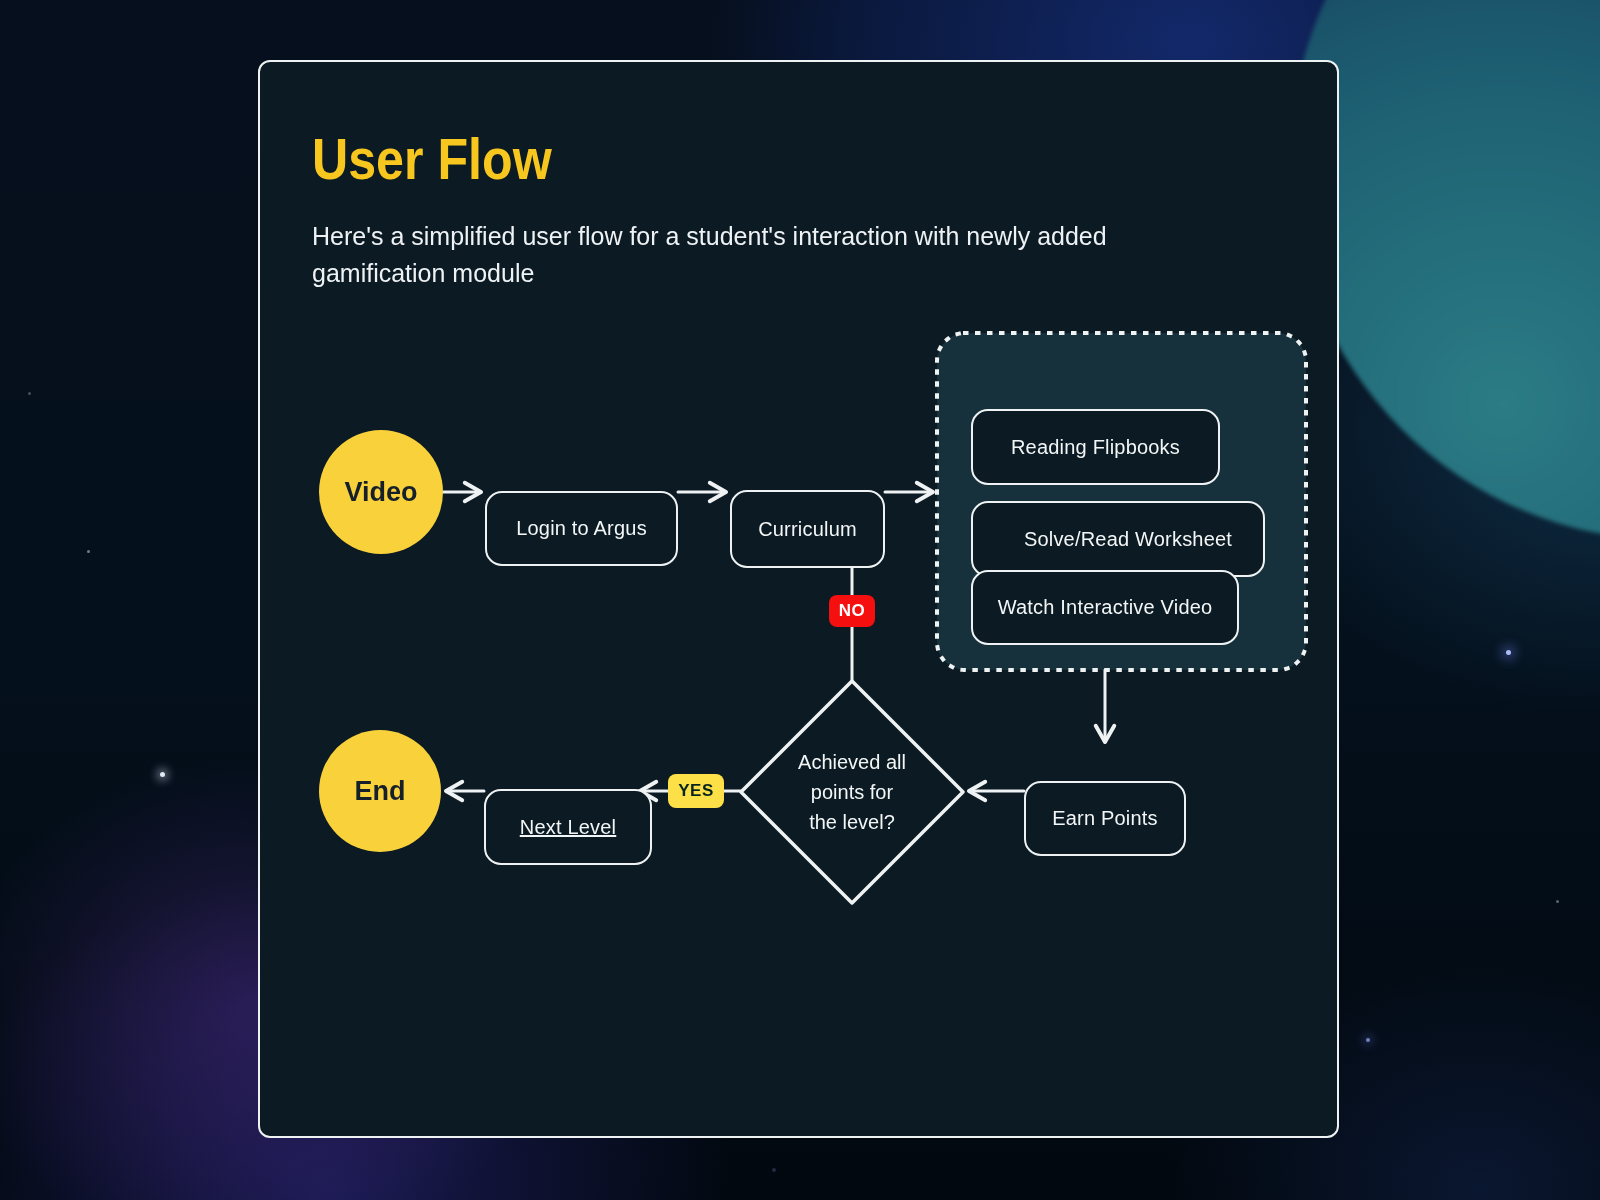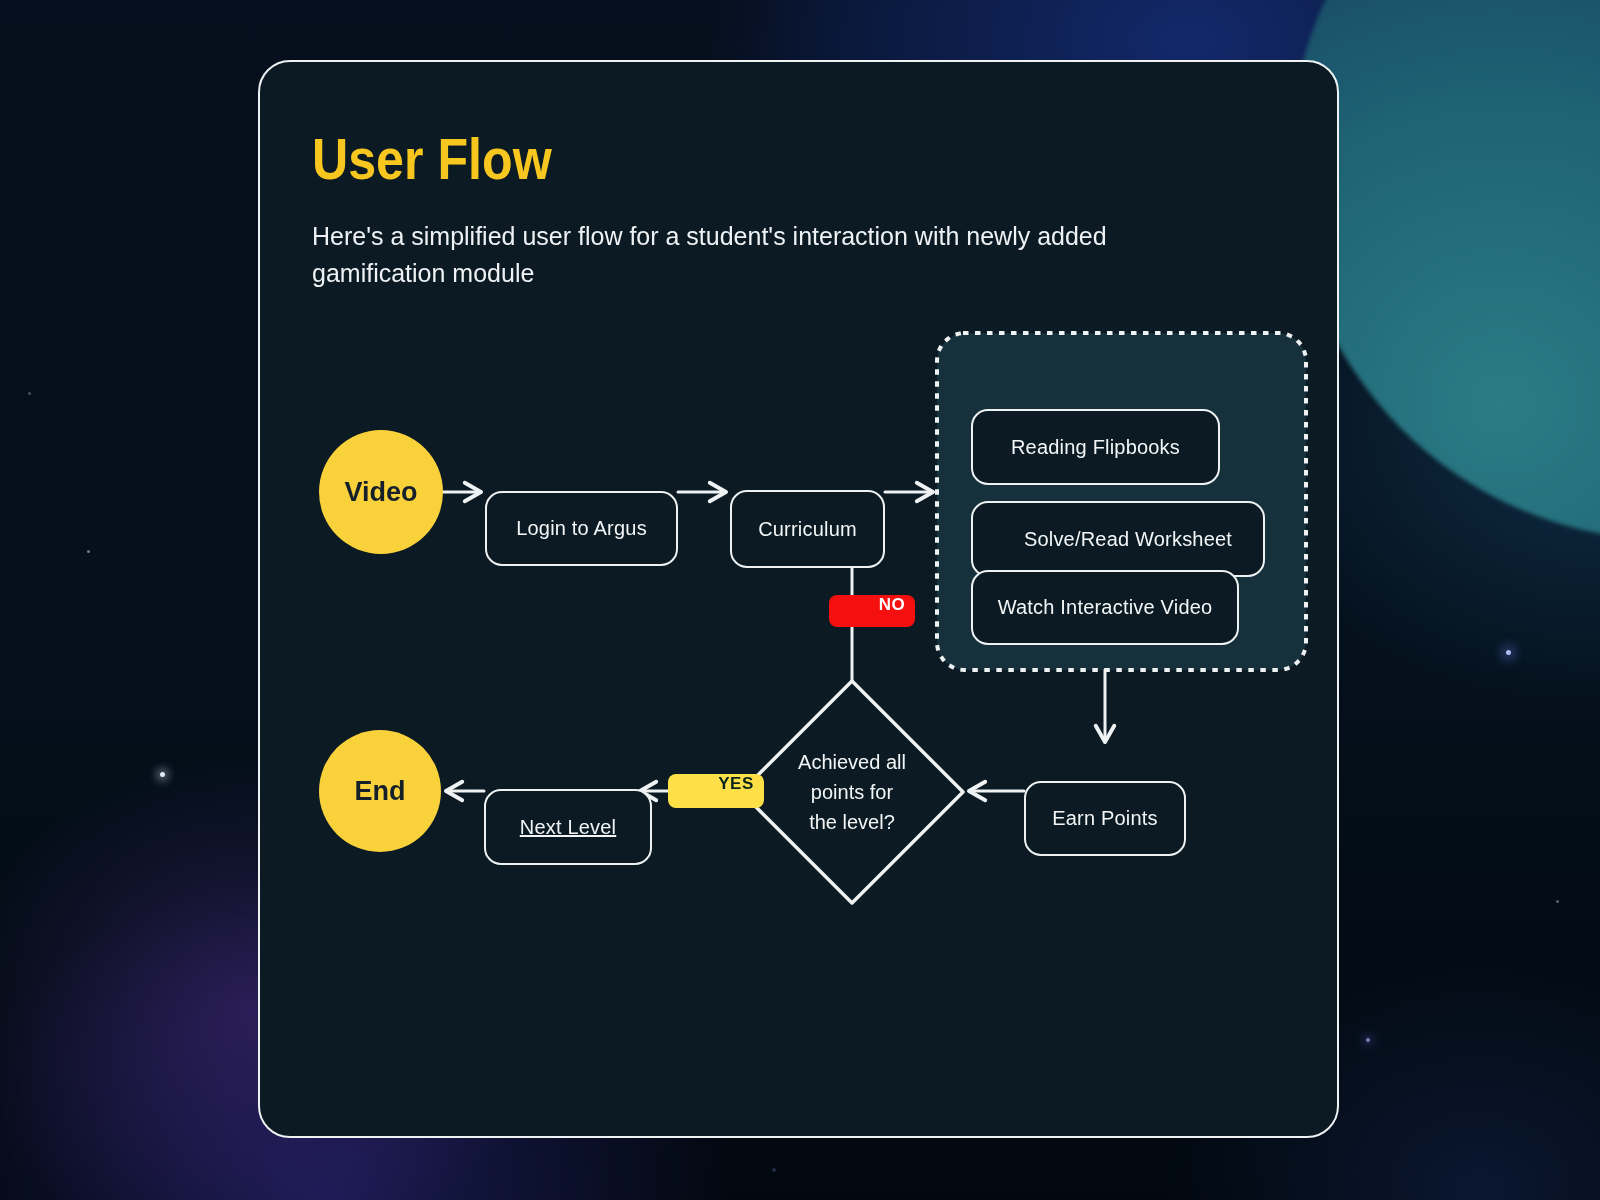--- a/index.html
+++ b/index.html
@@ -43,21 +43,21 @@
   .star.s5 { left: 1556px; top: 900px; width: 3px; height: 3px; opacity: .4; }
   .star.s6 { left: 28px;  top: 392px; width: 3px; height: 3px; opacity: .3; }
   .star.s7 { left: 772px; top: 1168px; width: 4px; height: 4px; opacity: .25; background:#7f96e0; }
 
   .panel {
     position: absolute;
     left: 258px; top: 60px;
     width: 1081px; height: 1078px;
     background: #0b1a23;
     border: 2px solid #eef2f2;
-    border-radius: 32px;
+    border-radius: 12px;
     box-sizing: border-box;
   }
   .panel-title {
     position: absolute;
     left: 52px; top: 64px;
     font-size: 57px;
     font-weight: 800;
     color: #f7c71f;
     letter-spacing: 0px;
     transform: scaleX(0.88);
@@ -98,26 +98,26 @@
     display: flex;
     align-items: center;
     justify-content: center;
     color: #15202a;
     font-size: 27px;
     font-weight: 600;
   }
   .badge {
     position: absolute;
     display: flex;
+    align-items: center;
     justify-content: center;
     font-weight: 700;
     font-size: 17px;
     border-radius: 8px;
     letter-spacing: 0.5px;
-    padding-left: 40px;
   }
   .badge.no  { background: #f50f0f; color: #ffffff; }
   .badge.yes { background: #fde047; color: #07241c; }
   .decision-label {
     position: absolute;
     left: 512px; top: 671px;
     width: 160px; height: 118px;
     display: flex;
     flex-direction: column;
     align-items: center;

